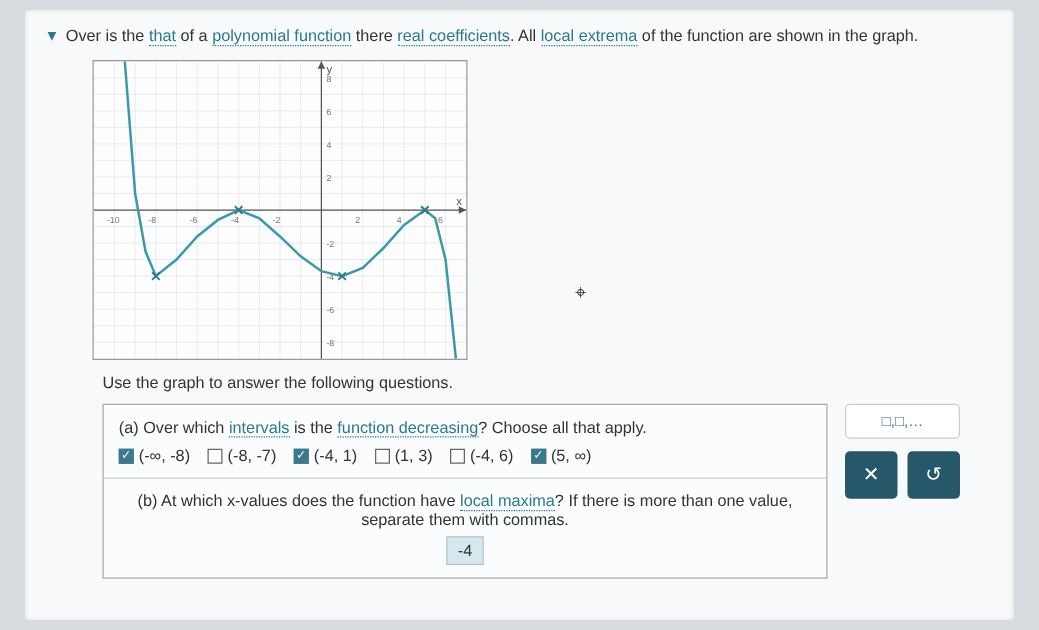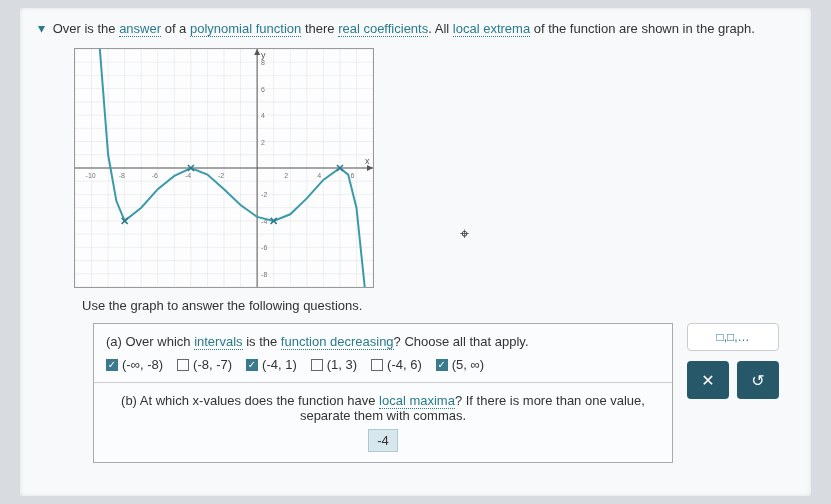--- a/index.html
+++ b/index.html
@@ -42,21 +42,21 @@
       margin: 10px 0 10px 36px;
       background: #fdfdfd;
       position: relative;
     }
     .graph-box svg { display: block; }
     .subprompt { margin: 8px 0 10px 44px; }
     .work-row {
       display: flex;
       align-items: flex-start;
       gap: 14px;
-      margin-left: 55px;
+      margin-left: 44px;
     }
     .answer-panel {
       border: 1px solid #aaa;
       background: #fafcfd;
       width: 580px;
     }
     .part {
       padding: 10px 12px;
       border-bottom: 1px solid #ccc;
     }
@@ -134,21 +134,21 @@
       color: #333;
       pointer-events: none;
     }
   </style>
 </head>
 <body>
 
 <div class="container">
   <span class="chevron">▾</span>
   <span class="prompt">
-    <span>Over is the </span><span class="term">answer</span><span> of a </span><span class="term">polynomial function</span><span> there </span><span class="term">real coefficients</span><span>. All </span><span class="term">local extrema</span><span> of the function are shown in the graph.</span>
+    <span>Over is the </span><span class="term">that</span><span> of a </span><span class="term">polynomial function</span><span> there </span><span class="term">real coefficients</span><span>. All </span><span class="term">local extrema</span><span> of the function are shown in the graph.</span>
   </span>
 
   <div class="graph-box">
     <svg id="chart-svg" width="298" height="238">
         <line x1="0" y1="0" x2="0" y2="238" stroke="#d8e2e8" stroke-width="0.5"></line>
         <line x1="16.555555555555554" y1="0" x2="16.555555555555554" y2="238" stroke="#d8e2e8" stroke-width="0.5"></line>
         <line x1="33.11111111111111" y1="0" x2="33.11111111111111" y2="238" stroke="#d8e2e8" stroke-width="0.5"></line>
         <line x1="49.666666666666664" y1="0" x2="49.666666666666664" y2="238" stroke="#d8e2e8" stroke-width="0.5"></line>
         <line x1="66.22222222222221" y1="0" x2="66.22222222222221" y2="238" stroke="#d8e2e8" stroke-width="0.5"></line>
         <line x1="82.77777777777779" y1="0" x2="82.77777777777779" y2="238" stroke="#d8e2e8" stroke-width="0.5"></line>

